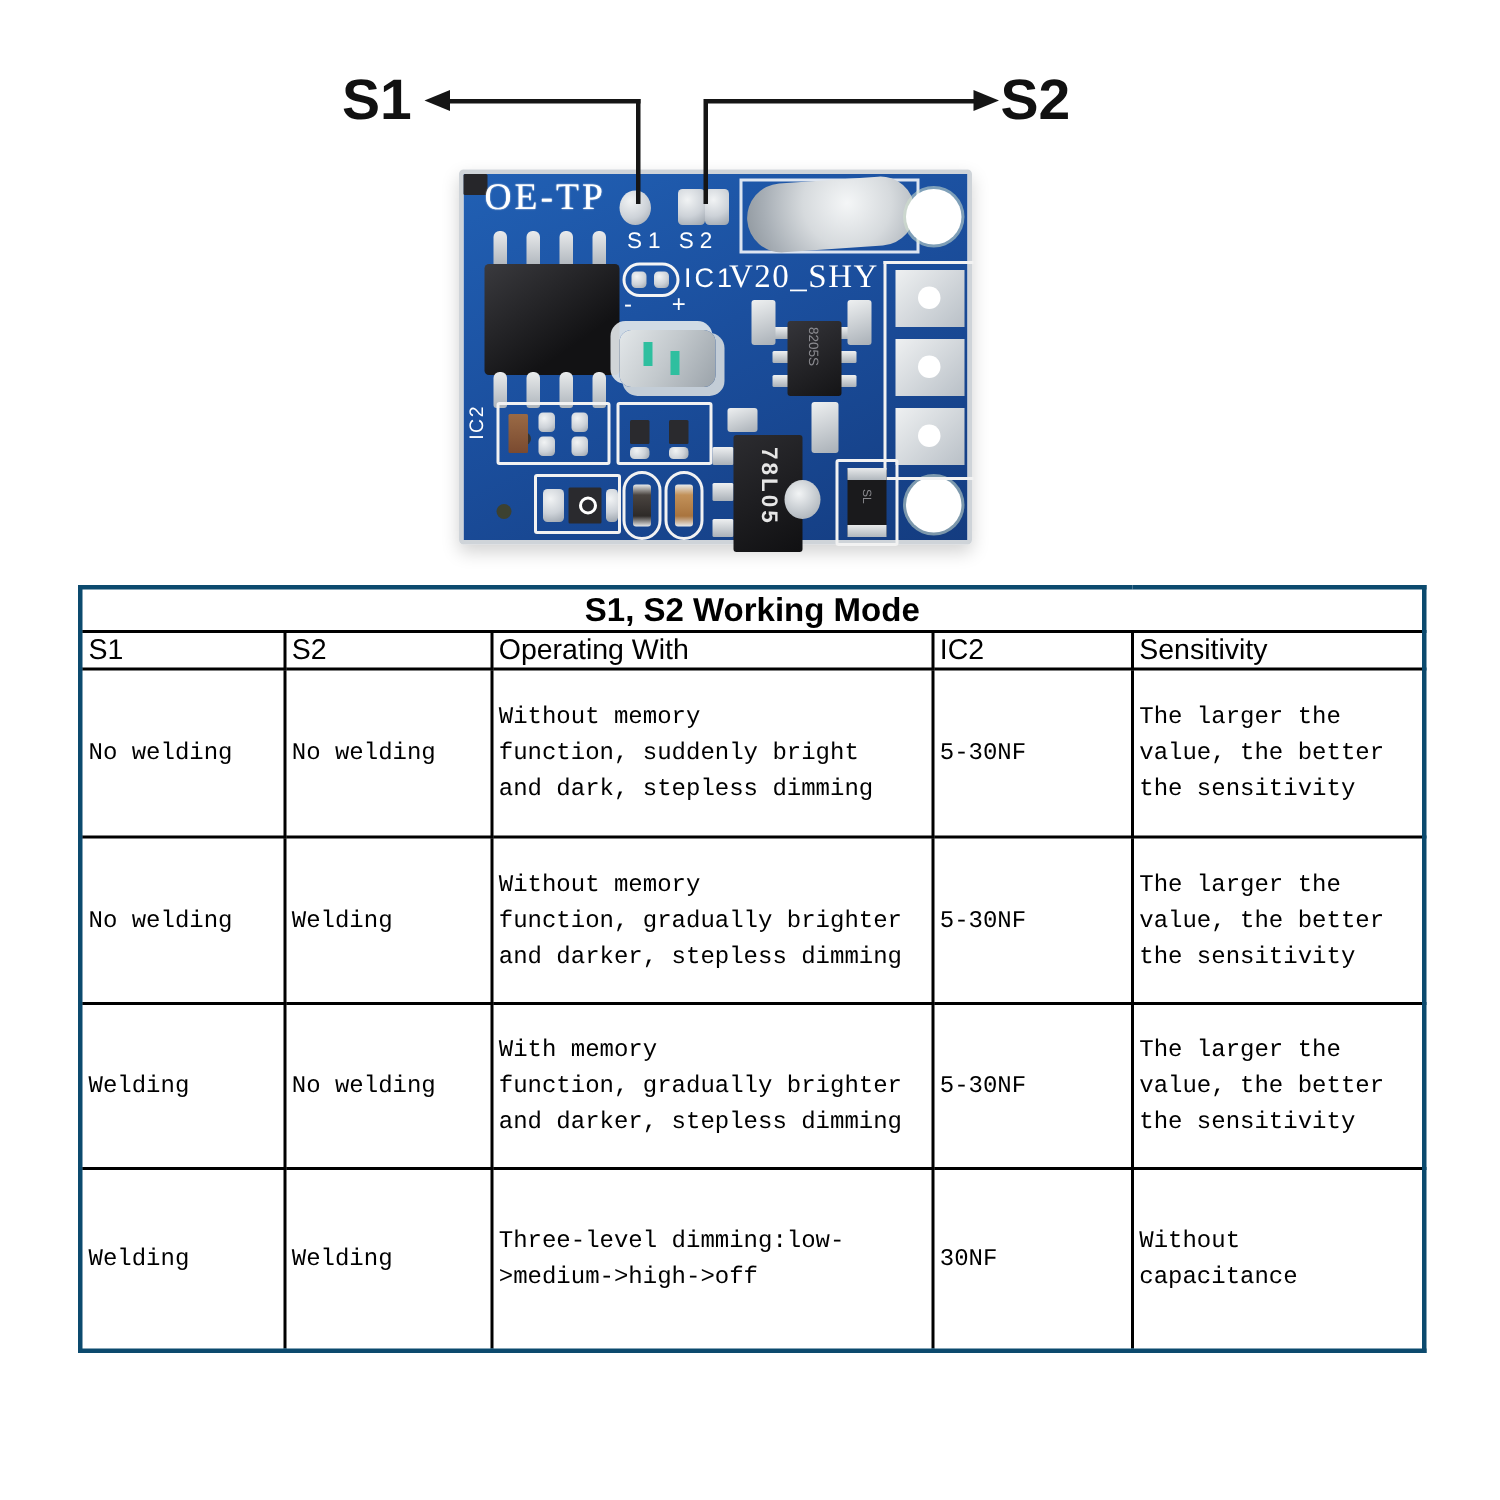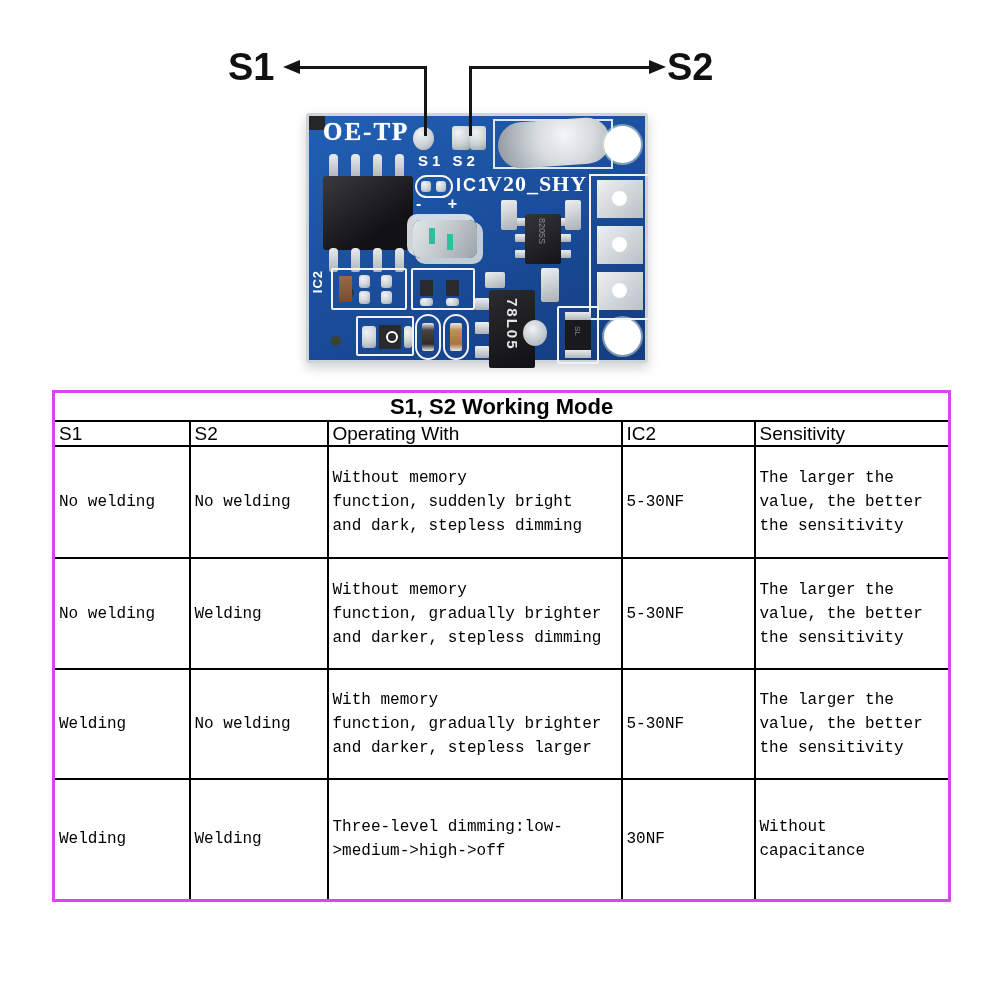--- a/index.html
+++ b/index.html
@@ -18,21 +18,21 @@
   #s2-line-v{left:469px;top:66px;width:3px;height:70px;z-index:6;}
   .arrowhead{position:absolute;width:0;height:0;border-top:7px solid transparent;border-bottom:7px solid transparent;}
   #s1-arrow{left:283px;top:60px;border-right:17px solid #151515;}
   #s2-arrow{left:649px;top:60px;border-left:17px solid #151515;}
 
   
   #pcb{position:absolute;left:306px;top:113px;width:342px;height:250px;
        background:linear-gradient(155deg,#2160b4 0%,#1b4f9e 45%,#143c80 100%);
        border:3px solid #cfd4d9;border-radius:3px;box-sizing:border-box;
        box-shadow:0 5px 12px rgba(0,0,0,.18);}
-  .silk{position:absolute;color:#fff;font-weight:bold;}
+  .silk{position:absolute;color:#fff;font-weight:normal;}
   #oe-tp{left:14px;top:2px;font-size:25px;font-family:"Liberation Serif",serif;letter-spacing:2px;
          text-shadow:0 0 1px #fff;}
   .pad{position:absolute;background:radial-gradient(circle at 35% 30%,#f1f3f4 0%,#cdd2d8 55%,#9aa2ab 100%);
        border-radius:3px;}
   #pad-s1-round{left:104px;top:11px;width:21px;height:23px;border-radius:50%;}
   #res-top{left:126px;top:15px;width:16px;height:14px;background:#26262a;border-radius:1px;}
   #pad-s1-sq{left:143px;top:10px;width:18px;height:24px;}
   #pad-s2-sq{left:161px;top:10px;width:16px;height:24px;}
   #s1s2-pads-label{left:109px;top:36px;font-size:15px;letter-spacing:4px;}
   
@@ -99,21 +99,21 @@
   #sl-outline{left:248px;top:190px;width:42px;height:58px;}
   #diode-sl{position:absolute;left:256px;top:196px;width:26px;height:46px;background:#1a1a1c;border-radius:2px;}
   #diode-sl .end{position:absolute;left:0;width:26px;height:8px;background:linear-gradient(#e8eaeb,#b0b7bd);}
   #diode-sl span{position:absolute;left:8px;top:14px;writing-mode:vertical-rl;font-size:8px;color:#8a8a8e;
                  font-family:"Liberation Sans",sans-serif;}
   .strip{position:absolute;background:linear-gradient(160deg,#eef0f1,#a9b0b7);border-radius:2px;}
   #tp-dot{position:absolute;left:22px;top:220px;width:10px;height:10px;border-radius:50%;background:#3c4130;}
 
   
   #spec-table{position:absolute;left:52px;top:390px;width:896px;border-collapse:collapse;table-layout:fixed;
-              border:3px solid #d946ef;}
+              border:3px solid #0c4a6e;}
   #spec-table td,#spec-table th{border:2px solid #000;padding:0 0 0 4px;vertical-align:middle;overflow:hidden;}
   #spec-table .title-cell{height:27px;text-align:center;font-size:22px;font-weight:bold;padding:0;
                           font-family:"Liberation Sans",sans-serif;}
   #spec-table .head-cell{height:23px;font-size:19px;font-weight:normal;text-align:left;
                          font-family:"Liberation Sans",sans-serif;}
   #spec-table .body-cell{font-family:"Liberation Mono","DejaVu Sans Mono",monospace;font-size:16px;
                          line-height:24px;white-space:pre-line;}
   .col-s1{width:136px;} .col-s2{width:138px;} .col-mode{width:294px;} .col-ic2{width:133px;} .col-sens{width:195px;}
   .r1{height:112px;} .r2{height:111px;} .r3{height:110px;} .r4{height:121px;}
 </style>
@@ -273,21 +273,21 @@
         <td class="body-cell">5-30NF</td>
         <td class="body-cell">The larger the
 value, the better
 the sensitivity</td>
       </tr>
       <tr class="r3">
         <td class="body-cell">Welding</td>
         <td class="body-cell">No welding</td>
         <td class="body-cell">With memory
 function, gradually brighter
-and darker, stepless larger</td>
+and darker, stepless dimming</td>
         <td class="body-cell">5-30NF</td>
         <td class="body-cell">The larger the
 value, the better
 the sensitivity</td>
       </tr>
       <tr class="r4">
         <td class="body-cell">Welding</td>
         <td class="body-cell">Welding</td>
         <td class="body-cell">Three-level dimming:low-
 &gt;medium-&gt;high-&gt;off</td>

